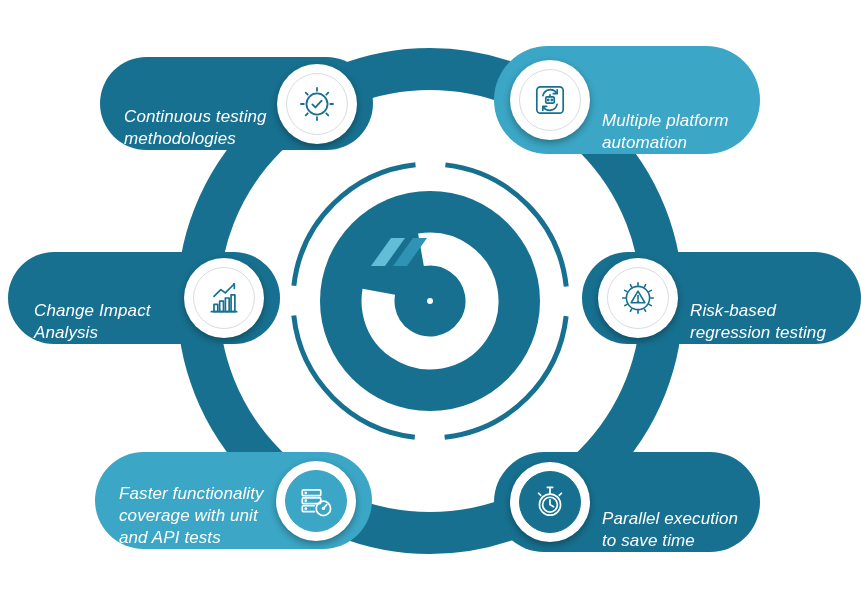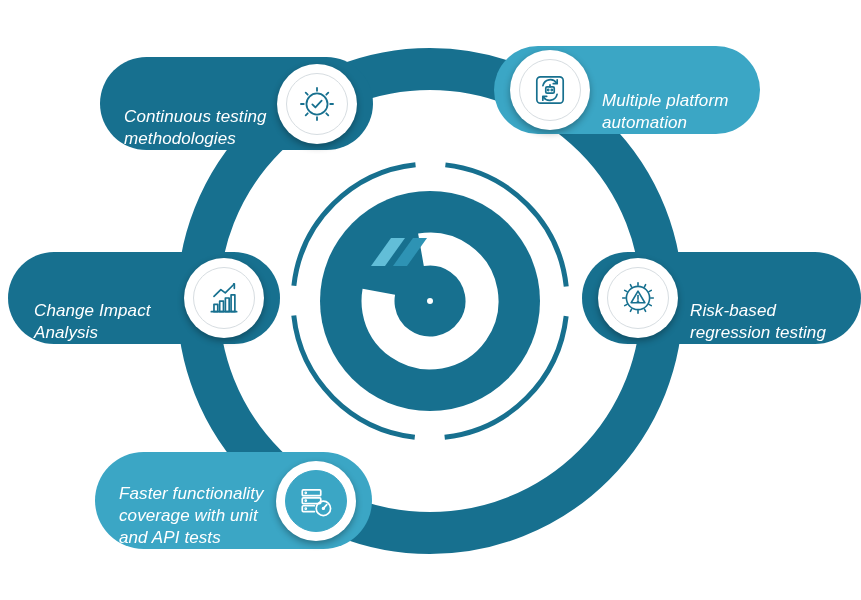--- a/index.html
+++ b/index.html
@@ -34,21 +34,21 @@
     display:flex;align-items:center;justify-content:center;
     border:1px solid #d7dde1;box-sizing:border-box;
   }
   .inner.white{background:#ffffff;color:#17708F;}
   .inner.lightfill{background:#3BA6C5;border-color:#3BA6C5;color:#ffffff;}
   .inner.darkfill{background:#17708F;border-color:#17708F;color:#ffffff;}
   svg.icon{width:38px;height:38px;display:block;}
   svg.icon *{vector-effect:non-scaling-stroke;}
 
   .p1{left:100px;top:57px;width:273px;height:93px;padding:0 104px 0 24px;}
-  .p2{left:494px;top:46px;width:266px;height:88px;padding:0 14px 0 108px;}
+  .p2{left:494px;top:46px;width:266px;height:108px;padding:0 14px 0 108px;}
   .p3{left:8px;top:252px;width:272px;height:92px;padding:0 104px 0 26px;}
   .p4{left:582px;top:252px;width:279px;height:92px;padding:0 14px 0 108px;}
   .p5{left:95px;top:452px;width:277px;height:97px;padding:0 104px 0 24px;}
   .p6{left:494px;top:452px;width:266px;height:100px;padding:0 14px 0 108px;}
 </style>
 </head>
 <body>
 
 <div class="stage">
 
@@ -150,14 +150,30 @@
             <circle cx="8.3" cy="25.25" r="0.5" fill="currentColor"></circle>
             <circle cx="25" cy="25" r="6.8"></circle>
             <path d="M25 25l3.2-3.6"></path>
             <circle cx="25" cy="25" r="0.8" fill="currentColor"></circle>
           </g>
         </svg>
       </span>
     </span>
   </div>
 
+  <div class="pill dark p6">
+    <span class="badge left">
+      <span class="inner darkfill">
+        <svg class="icon" viewBox="0 0 36 36">
+          <g fill="none" stroke="currentColor" stroke-width="1.7" stroke-linecap="round" stroke-linejoin="round">
+            <circle cx="18" cy="20.5" r="10"></circle>
+            <circle cx="18" cy="20.5" r="7"></circle>
+            <path d="M15.5 4.2h5M18 4.2v6.3"></path>
+            <path d="M26.8 11.7l2-2M9.2 11.7l-2-2"></path>
+            <path d="M18 20.5v-4.6M18 20.5l3.4 2"></path>
+          </g>
+        </svg>
+      </span>
+    </span>
+    <span class="label">Parallel execution to save time</span>
+  </div>
 
 </div>
 
 </body></html>

